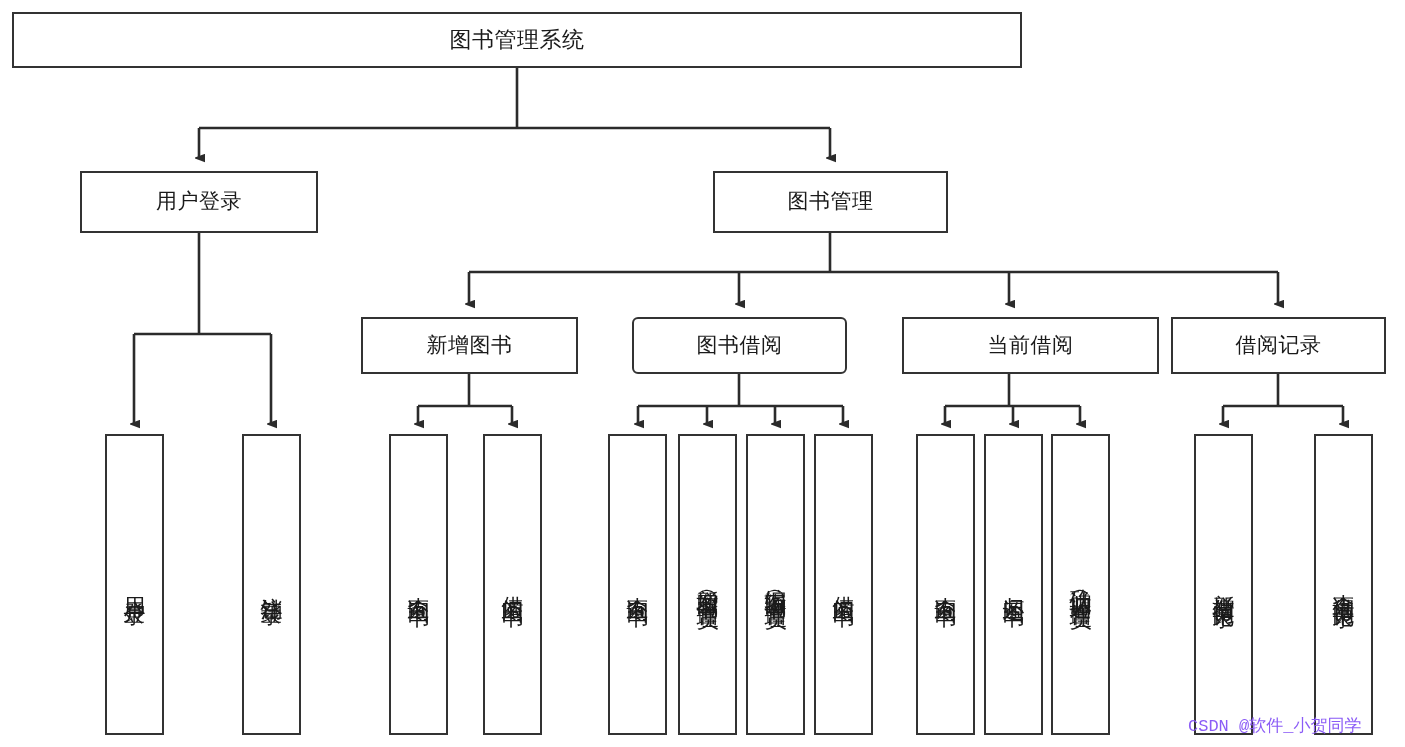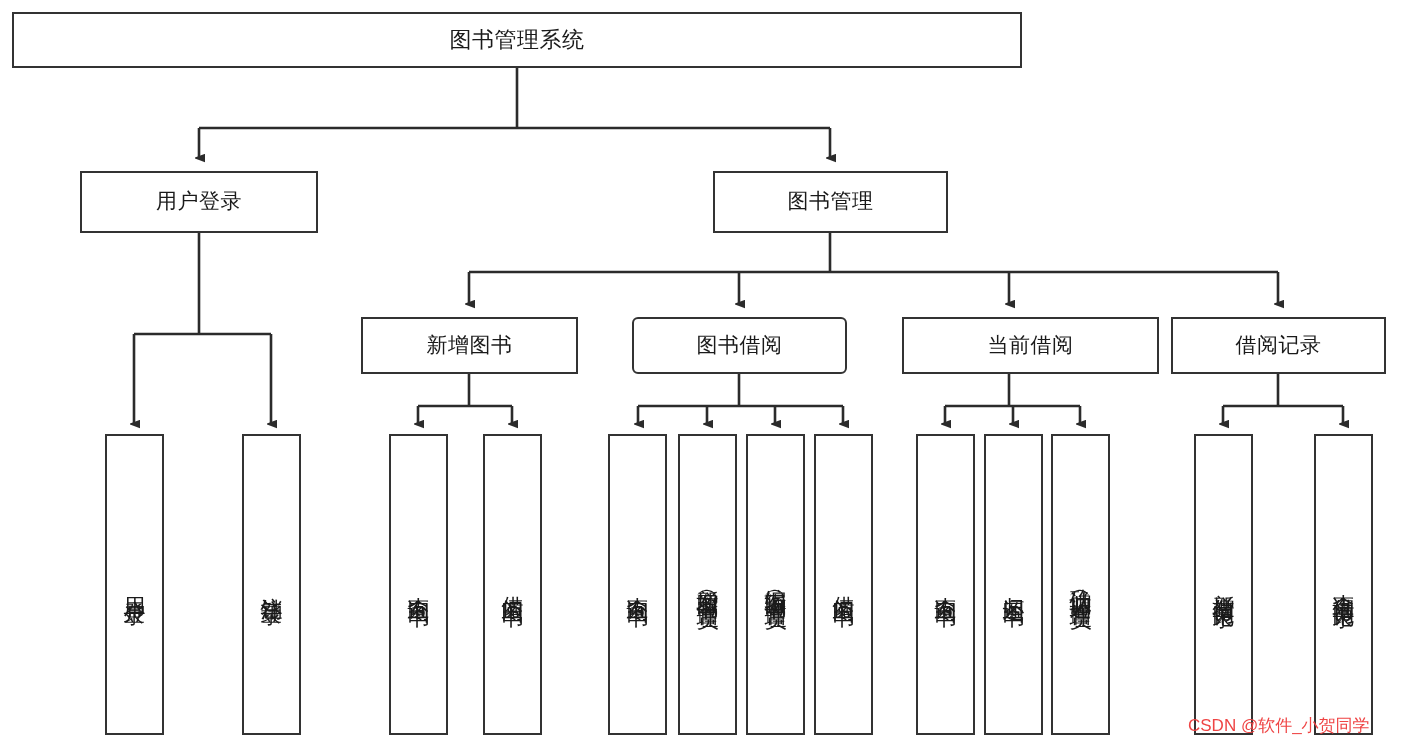--- a/index.html
+++ b/index.html
@@ -62,24 +62,24 @@
     font-size: 22px;
     line-height: 1.0;
     letter-spacing: 3px;
     white-space: nowrap;
   }
   .watermark {
     position: absolute;
     left: 1188px;
     top: 714px;
     font-size: 17px;
-    color: #ef4444;
+    color: #8b5cf6;
     white-space: nowrap;
     z-index: 5;
-    font-family: Liberation Sans, sans-serif;
+    font-family: Liberation Mono, monospace;
   }
 </style>
 </head>
 <body>
 
 <div id="canvas">
 
   <svg id="edges" viewBox="0 0 1405 747">
     <defs>
       <marker id="arrow" markerWidth="10" markerHeight="10" refX="4.2" refY="6" orient="auto" markerUnits="userSpaceOnUse">

